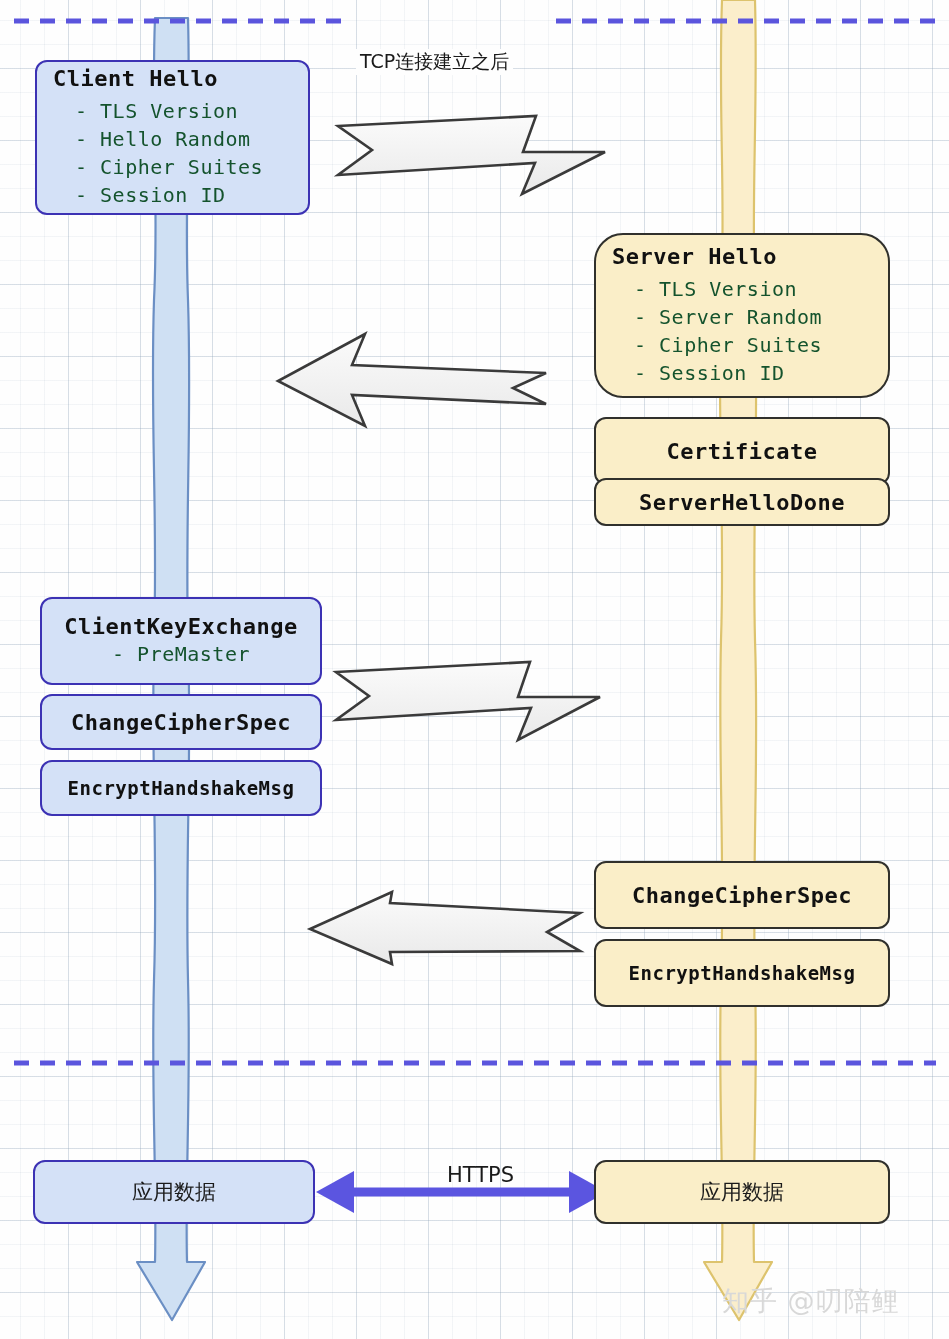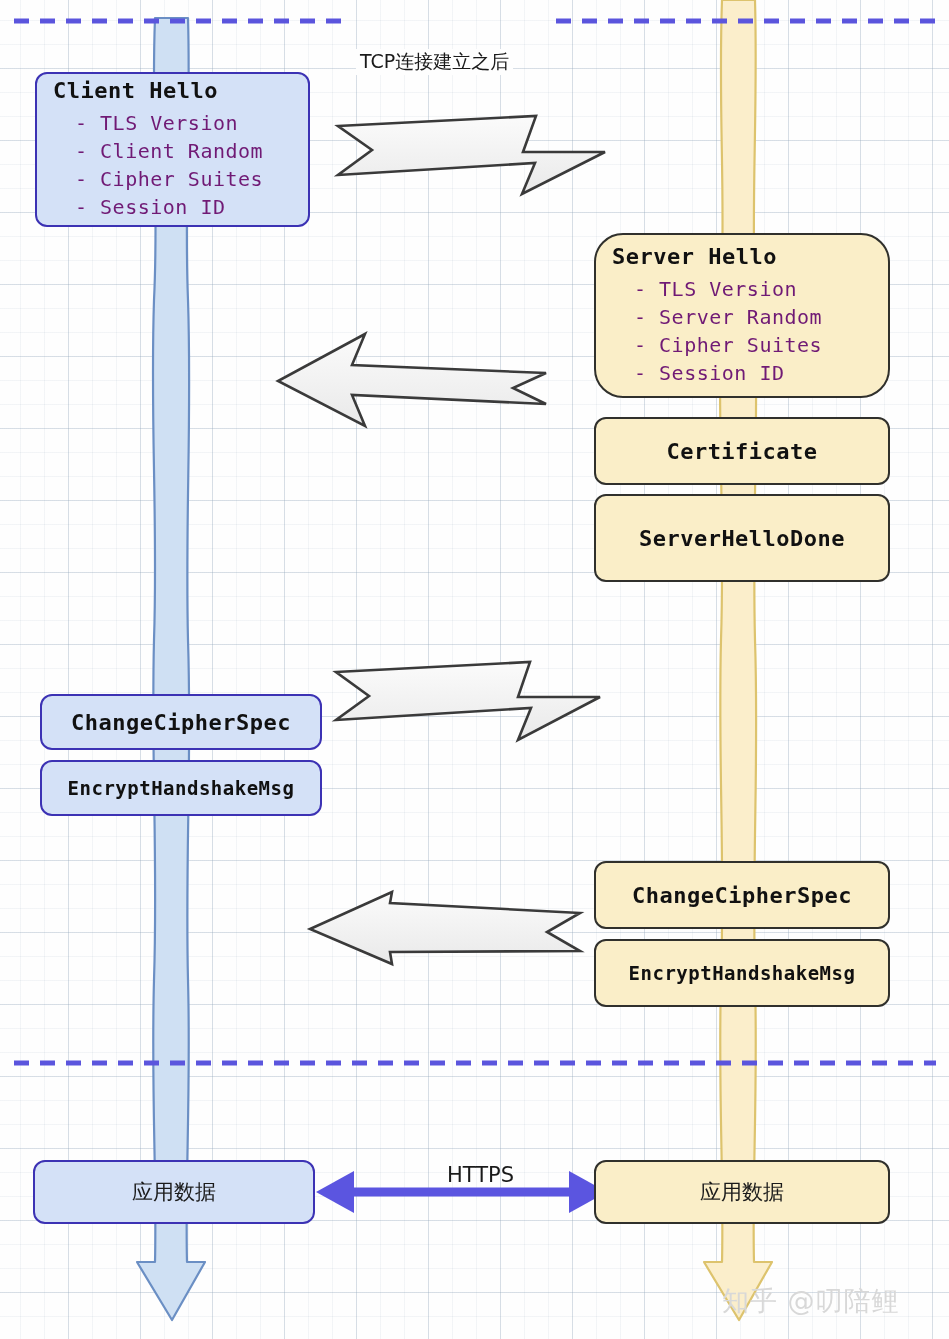--- a/index.html
+++ b/index.html
@@ -44,21 +44,21 @@
   .mbox.server{
     background:#faeec8;
     border:2.2px solid #30302c;
   }
   .mtitle{
     font-weight:bold;
     color:#111111;
     letter-spacing:0.5px;
   }
   .mline{
-    color:#701a75;
+    color:#14532d;
     letter-spacing:0.5px;
     white-space:pre;
   }
   .center{align-items:center;}
   .ctitle{
     font-weight:bold;
     color:#111;
     text-align:center;
     width:100%;
     letter-spacing:0.5px;
@@ -173,28 +173,32 @@
 
     <g>
       <line x1="345" y1="1192" x2="578" y2="1192" stroke="#5b55e0" stroke-width="9"></line>
       <polygon points="316,1192 354,1171 354,1213" fill="#5b55e0"></polygon>
       <polygon points="607,1192 569,1171 569,1213" fill="#5b55e0"></polygon>
     </g>
   </svg>
 
   <div class="lbl phase-label" style="left:356px; top:9px;margin-top:40px;">TCP连接建立之后</div>
 
-  <div class="mbox client" style="left:35px; top:72px; width:275px; height:155px; padding:0 16px;">
+  <div class="mbox client" style="left:35px; top:60px; width:275px; height:155px; padding:0 16px;">
     <div class="mtitle" style="font-size:22px; margin-bottom:6px;">Client Hello</div>
     <div class="mline" style="font-size:20px; line-height:28px; padding-left:22px;">- TLS Version</div>
-    <div class="mline" style="font-size:20px; line-height:28px; padding-left:22px;">- Client Random</div>
+    <div class="mline" style="font-size:20px; line-height:28px; padding-left:22px;">- Hello Random</div>
     <div class="mline" style="font-size:20px; line-height:28px; padding-left:22px;">- Cipher Suites</div>
     <div class="mline" style="font-size:20px; line-height:28px; padding-left:22px;">- Session ID</div>
   </div>
 
+  <div class="mbox client" style="left:40px; top:597px; width:282px; height:88px; padding:8px 14px;">
+    <div class="mtitle" style="font-size:22px; text-align:center; width:100%;">ClientKeyExchange</div>
+    <div class="mline" style="font-size:20px; line-height:30px; text-align:center; width:100%;">- PreMaster</div>
+  </div>
 
   <div class="mbox client center" style="left:40px; top:694px; width:282px; height:56px;">
     <div class="ctitle" style="font-size:22px;">ChangeCipherSpec</div>
   </div>
 
   <div class="mbox client center" style="left:40px; top:760px; width:282px; height:56px;">
     <div class="ctitle" style="font-size:19px;">EncryptHandshakeMsg</div>
   </div>
 
   <div class="mbox server" style="left:594px; top:233px; width:296px; height:165px; padding:12px 16px;border-radius:29px;">
@@ -202,21 +206,21 @@
     <div class="mline" style="font-size:20px; line-height:28px; padding-left:22px;">- TLS Version</div>
     <div class="mline" style="font-size:20px; line-height:28px; padding-left:22px;">- Server Random</div>
     <div class="mline" style="font-size:20px; line-height:28px; padding-left:22px;">- Cipher Suites</div>
     <div class="mline" style="font-size:20px; line-height:28px; padding-left:22px;">- Session ID</div>
   </div>
 
   <div class="mbox server center" style="left:594px; top:417px; width:296px; height:68px;">
     <div class="ctitle" style="font-size:22px;">Certificate</div>
   </div>
 
-  <div class="mbox server center" style="left:594px; top:494px; width:296px; height:88px;">
+  <div class="mbox server center" style="left:594px; top:478px; width:296px; height:48px;">
     <div class="ctitle" style="font-size:22px;">ServerHelloDone</div>
   </div>
 
   <div class="mbox server center" style="left:594px; top:861px; width:296px; height:68px;">
     <div class="ctitle" style="font-size:22px;">ChangeCipherSpec</div>
   </div>
 
   <div class="mbox server center" style="left:594px; top:939px; width:296px; height:68px;">
     <div class="ctitle" style="font-size:19px;">EncryptHandshakeMsg</div>
   </div>

